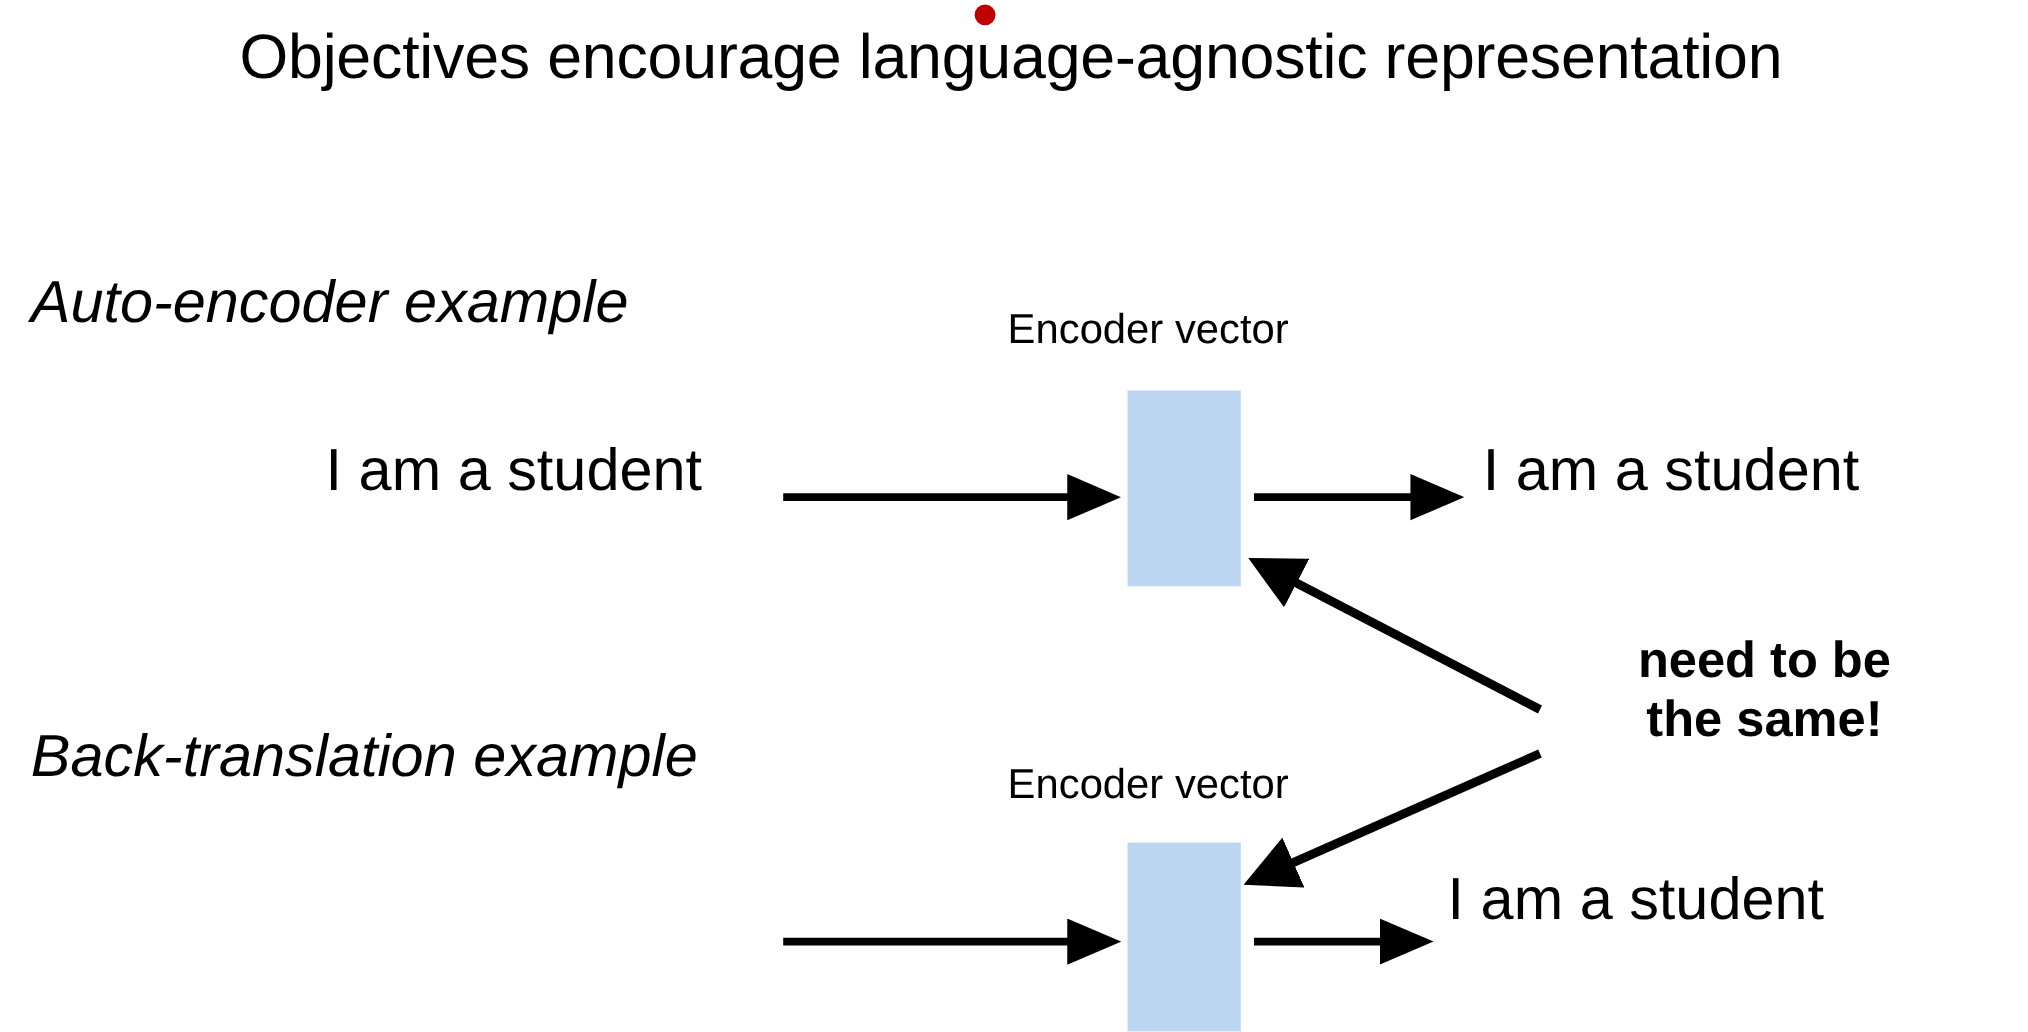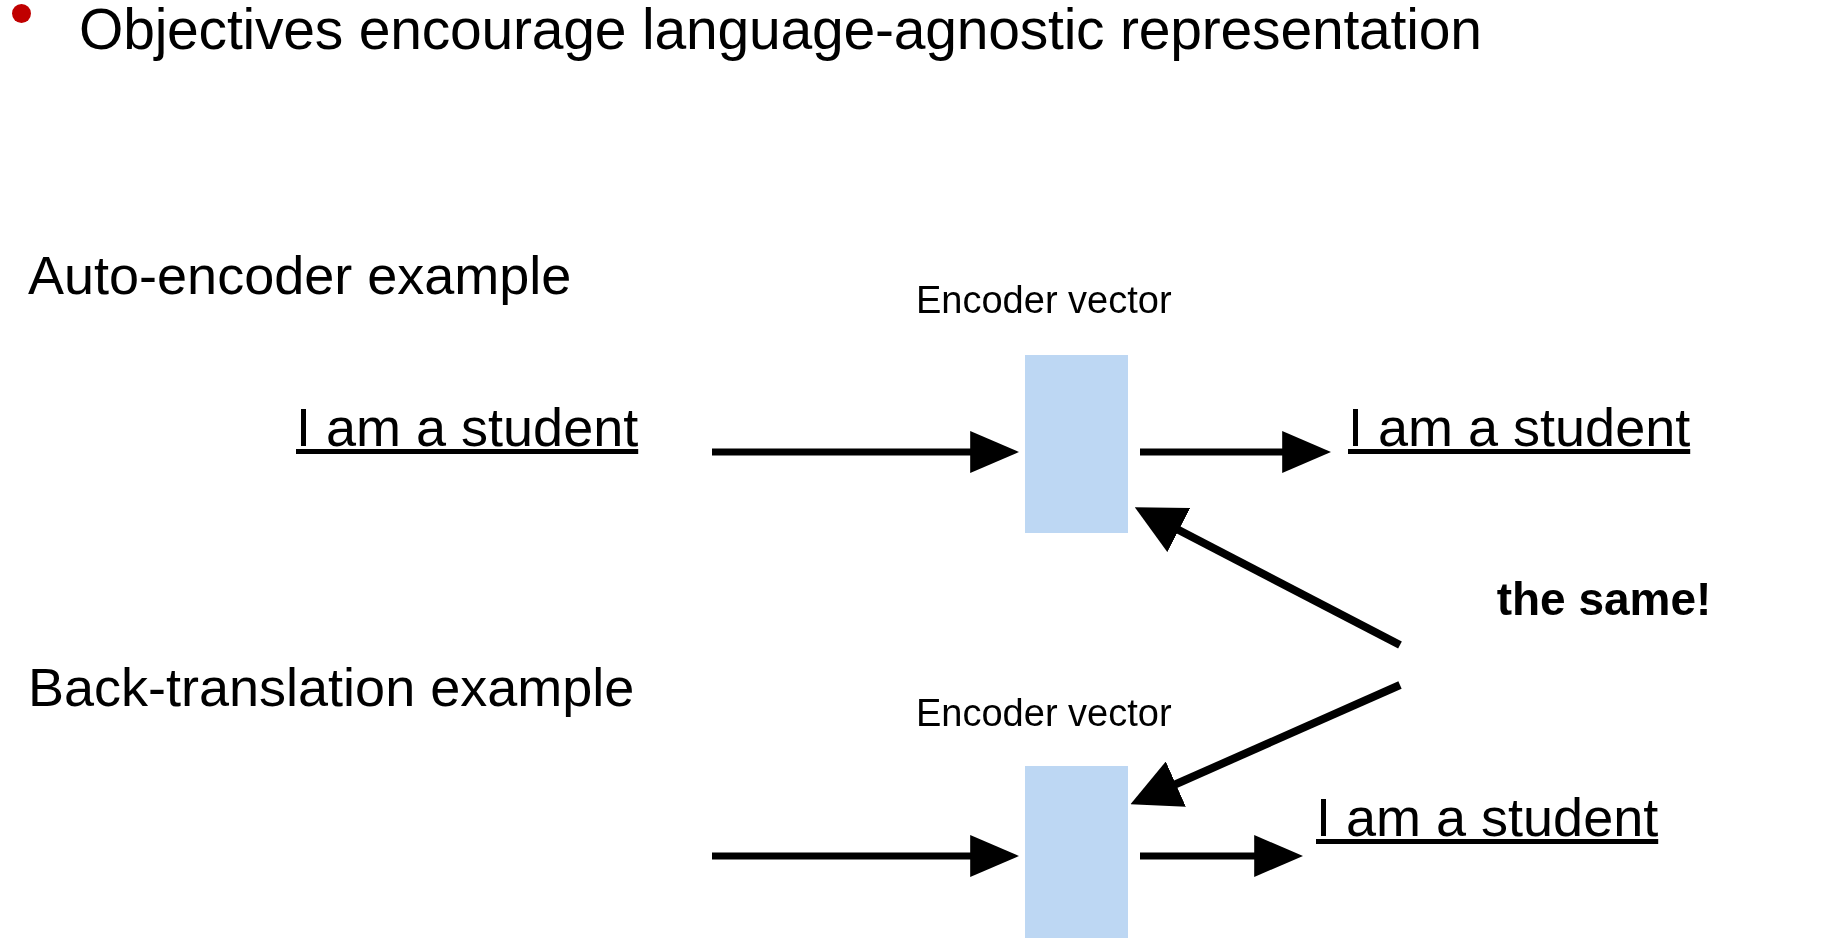--- a/index.html
+++ b/index.html
@@ -16,25 +16,27 @@
     position: relative;
     width: 1844px;
     height: 938px;
     background: #ffffff;
     overflow: hidden;
   }
 
   
   .bullet-row {
     position: absolute;
-    left: 12px;
+    left: 24px;
     top: 0px;
     width: 1790px;
     height: 80px;
     display: flex;
+    align-items: center;
+    flex-direction: column;
   }
   .bullet-dot {
     width: 19px;
     height: 19px;
     border-radius: 50%;
     background: #C00000;
     flex: 0 0 auto;
     margin-right: 48px;
     margin-top: 4px;
   }
@@ -44,20 +46,21 @@
     letter-spacing: -0.2px;
     white-space: nowrap;
   }
 
   
   .section-title {
     position: absolute;
     font-size: 54px;
     line-height: 1;
     white-space: nowrap;
+    font-style: italic;
   }
   #auto-title { left: 28px; top: 248px; }
   #back-title { left: 28px; top: 660px; }
 
   
   .enc-caption {
     position: absolute;
     font-size: 38px;
     line-height: 1;
     white-space: nowrap;
@@ -73,21 +76,20 @@
   }
   #enc-box-1 { left: 1025px; top: 355px; width: 103px; height: 178px; }
   #enc-box-2 { left: 1025px; top: 766px; width: 103px; height: 172px; }
 
   
   .sentence {
     position: absolute;
     font-size: 54px;
     line-height: 1;
     white-space: nowrap;
-    text-decoration: underline;
   }
   #src-1 { left: 296px; top: 400px; }
   #out-1 { left: 1348px; top: 400px; }
   #src-2 { left: 312px; top: 790px; }
   #out-2 { left: 1316px; top: 790px; }
 
   
   #callout {
     position: absolute;
     left: 1434px;
@@ -132,20 +134,21 @@
   <div class="enc-box" id="enc-box-2"></div>
 
   <div class="sentence" id="src-1">I am a student</div>
 
   <div class="sentence" id="out-1">I am a student</div>
 
 
   <div class="sentence" id="out-2">I am a student</div>
 
   <div id="callout">
+    <div>need to be</div>
     <div>the same!</div>
   </div>
 
   <svg id="arrows" viewBox="0 0 1844 938">
     <defs>
       <marker id="ah" markerWidth="7" markerHeight="7" refX="5.4" refY="3" orient="auto" markerUnits="strokeWidth">
         <path d="M0,0 L7,3 L0,6 Z" fill="#000000"></path>
       </marker>
       <marker id="ah2" markerWidth="6.2" markerHeight="6.2" refX="4.9" refY="3.1" orient="auto" markerUnits="strokeWidth">
         <path d="M0,0 L6.2,3.1 L0,6.2 Z" fill="#000000"></path>

